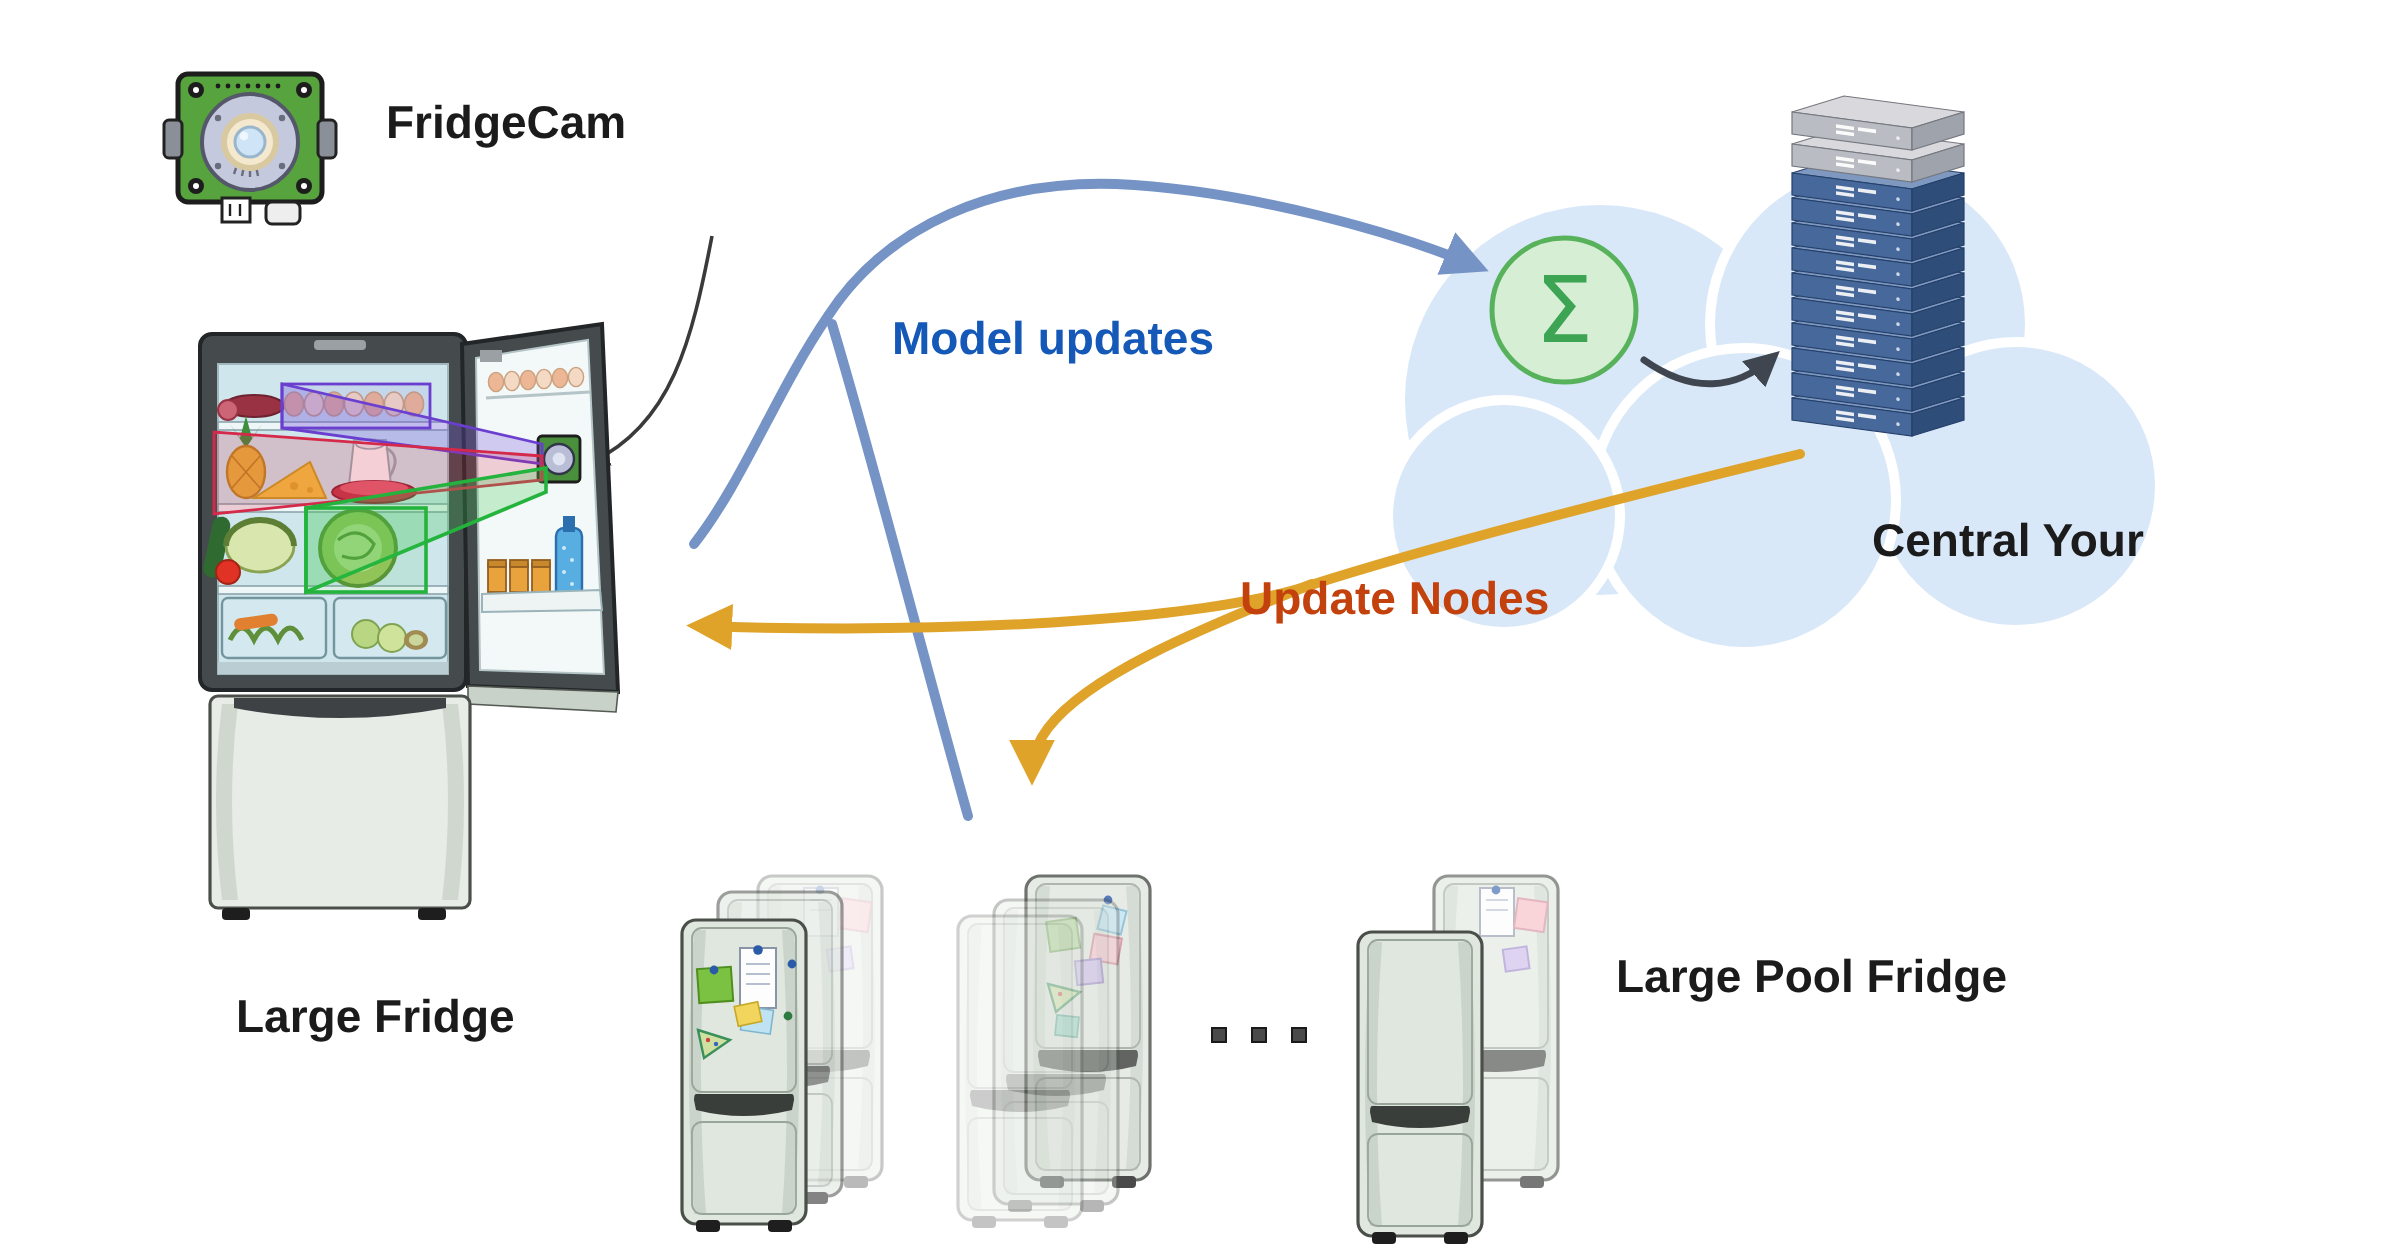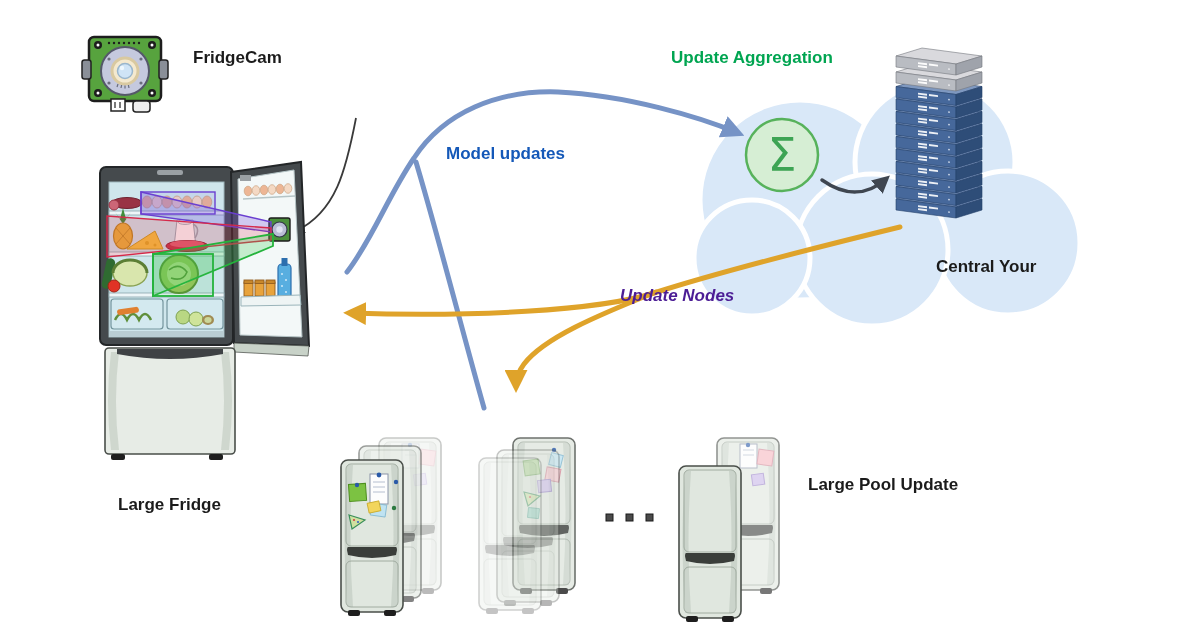--- a/index.html
+++ b/index.html
@@ -1,22 +1,22 @@
 <!DOCTYPE html>
 <html><head>
 <meta charset="utf-8">
 <style>
   html,body{margin:0;padding:0;background:#ffffff;}
   .stage{position:relative;width:1200px;height:628px;background:#ffffff;overflow:hidden;
          font-family:"Liberation Sans",sans-serif;}
   .layer{position:absolute;left:0;top:0;width:1200px;height:628px;}
-  .label{position:absolute;font-weight:bold;font-size:17px;color:#1b1b1b;white-space:nowrap;}
+  .label{position:absolute;font-weight:bold;font-size:23px;color:#1b1b1b;white-space:nowrap;}
   .lbl-blue{color:#1458b8;}
   .lbl-green{color:#00a551;}
-  .lbl-orange{color:#4c1d95;font-style:italic;}
+  .lbl-orange{color:#c2410c;}
 </style>
 </head>
 <body>
 
 <div class="stage">
 
 <svg class="layer" viewBox="0 0 1200 628">
   <defs>
     <marker id="mBlue" viewBox="0 0 10 10" refX="7" refY="5" markerWidth="4.6" markerHeight="4.6" orient="auto-start-reverse">
       <path d="M0,0 L10,5 L0,10 z" fill="#7693c6"></path>
@@ -330,20 +330,19 @@
             <use href="#notesC"></use>
           </g>
       <g transform="translate(676,464)">
             <use href="#closedFridge"></use>
           </g>
     </g>
   </g>
 </svg>
 
 <div class="label" style="left:193px;top:48px;">FridgeCam</div>
-<div class="label lbl-blue" style="left:446px;top:144px;">Model updates</div>
-<div class="label lbl-green" style="left:671px;top:48px;">Update Aggregation</div>
+<div class="label lbl-blue" style="left:446px;top:156px;">Model updates</div>
 <div class="label lbl-orange" style="left:620px;top:286px;">Update Nodes</div>
 <div class="label" style="left:936px;top:257px;">Central Your</div>
 <div class="label" style="left:118px;top:495px;">Large Fridge</div>
-<div class="label" style="left:808px;top:475px;">Large Pool Update</div>
+<div class="label" style="left:808px;top:475px;">Large Pool Fridge</div>
 
 </div>
 
 </body></html>

